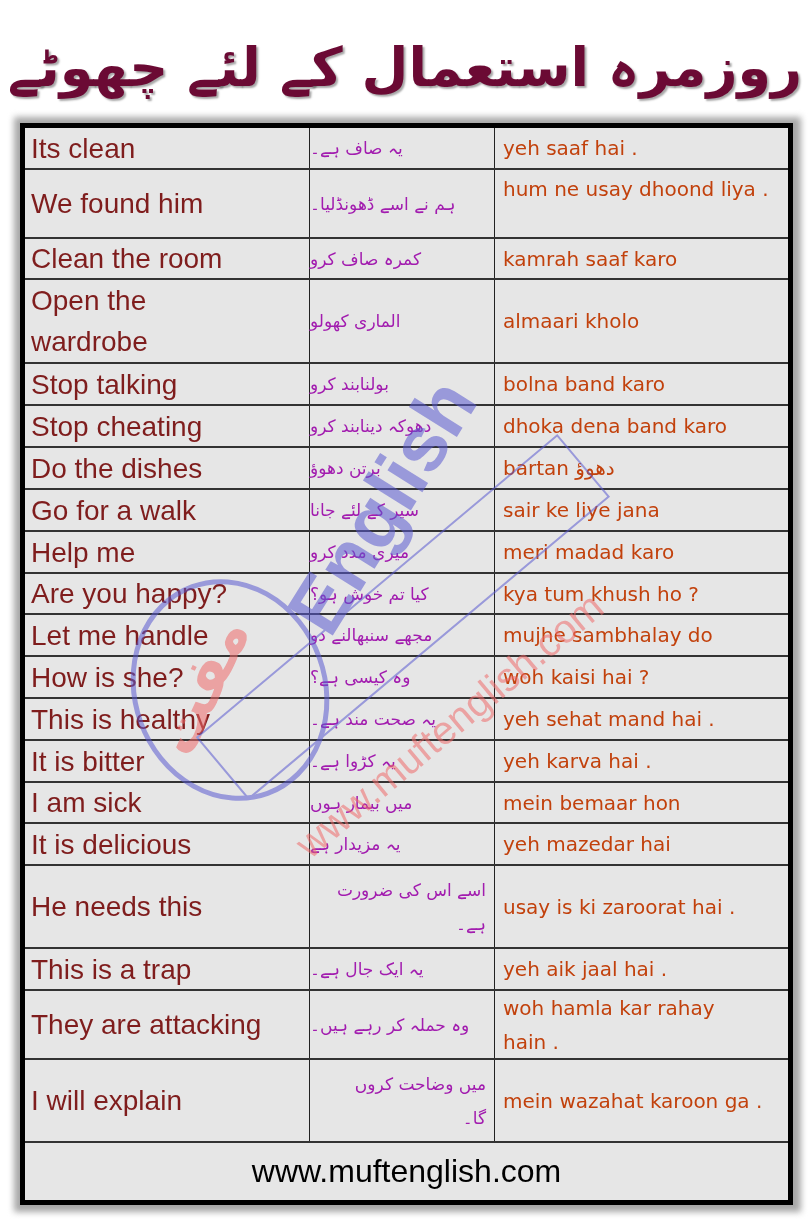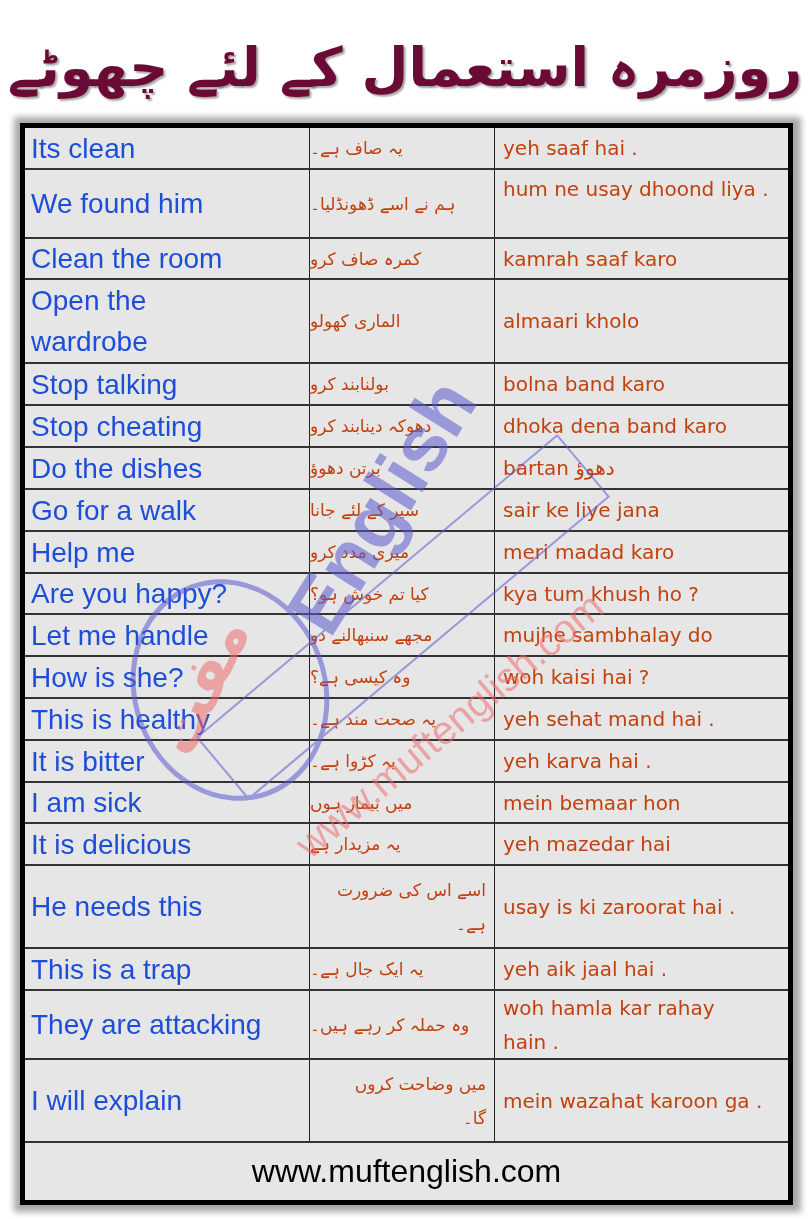--- a/index.html
+++ b/index.html
@@ -30,27 +30,27 @@
       position: absolute; left: 0; width: 763px;
       border-bottom: 2px solid #333;
       box-sizing: border-box;
     }
     .cell {
       position: absolute; top: 0; bottom: 0; box-sizing: border-box;
       display: flex; align-items: center;
     }
     .c-en {
       left: 0; width: 285px; padding-left: 6px;
-      font-family: "Liberation Sans", sans-serif; font-size: 28px; color: #1d4ed8;
+      font-family: "Liberation Sans", sans-serif; font-size: 28px; color: #7f1d1d;
       line-height: 41px; border-right: 1.5px solid #222;
     }
     .c-ur {
       left: 285px; width: 185px; padding-right: 8px; justify-content: flex-end;
       direction: rtl; text-align: right;
-      font-family: "DejaVu Sans", sans-serif; font-size: 17px; color: #c2410c;
+      font-family: "DejaVu Sans", sans-serif; font-size: 17px; color: #a21caf;
       line-height: 34px; border-right: 1.5px solid #222;
     }
     .c-ro {
       left: 470px; width: 293px; padding-left: 8px; padding-right: 6px;
       font-family: "DejaVu Sans", sans-serif; font-size: 20px; color: #c2410c;
       line-height: 34px;
     }
     .footer {
       position: absolute; left: 0; width: 763px;
       display: flex; align-items: center; justify-content: center;

